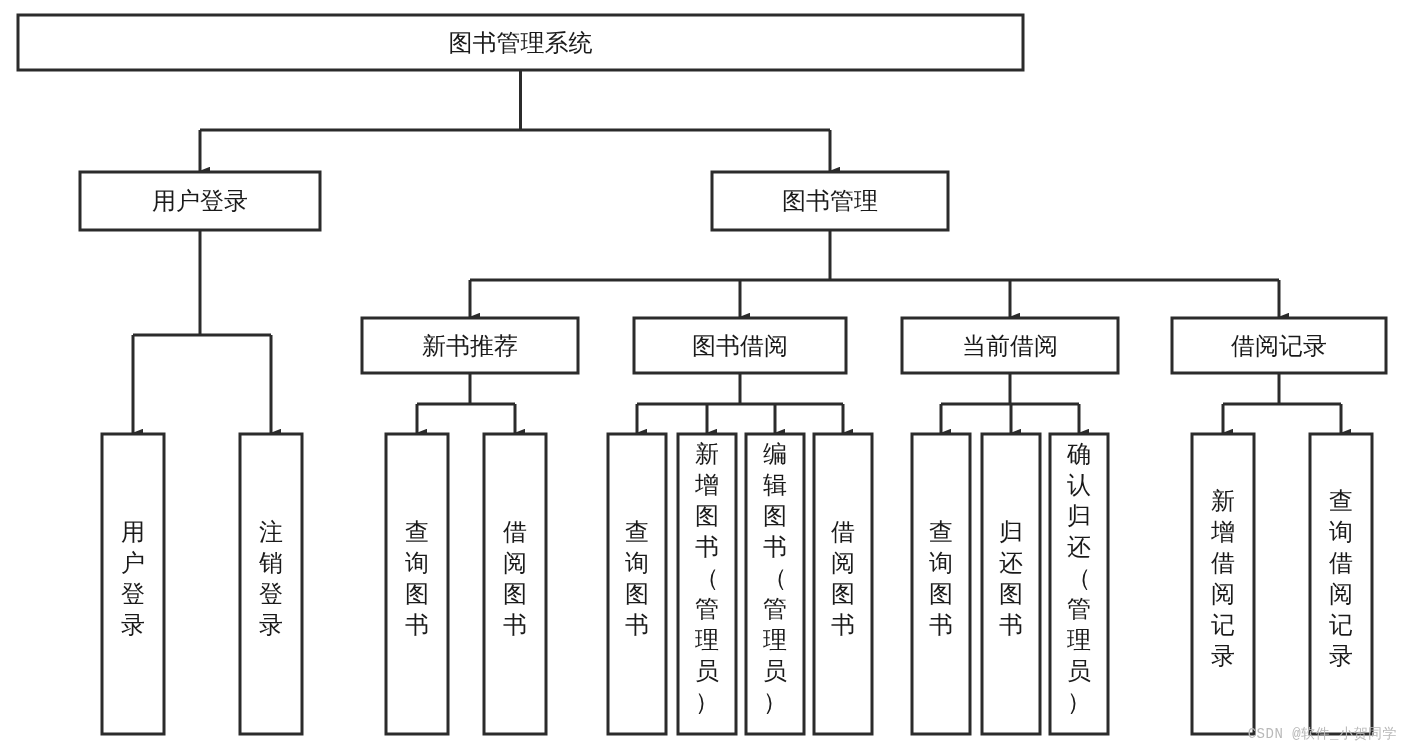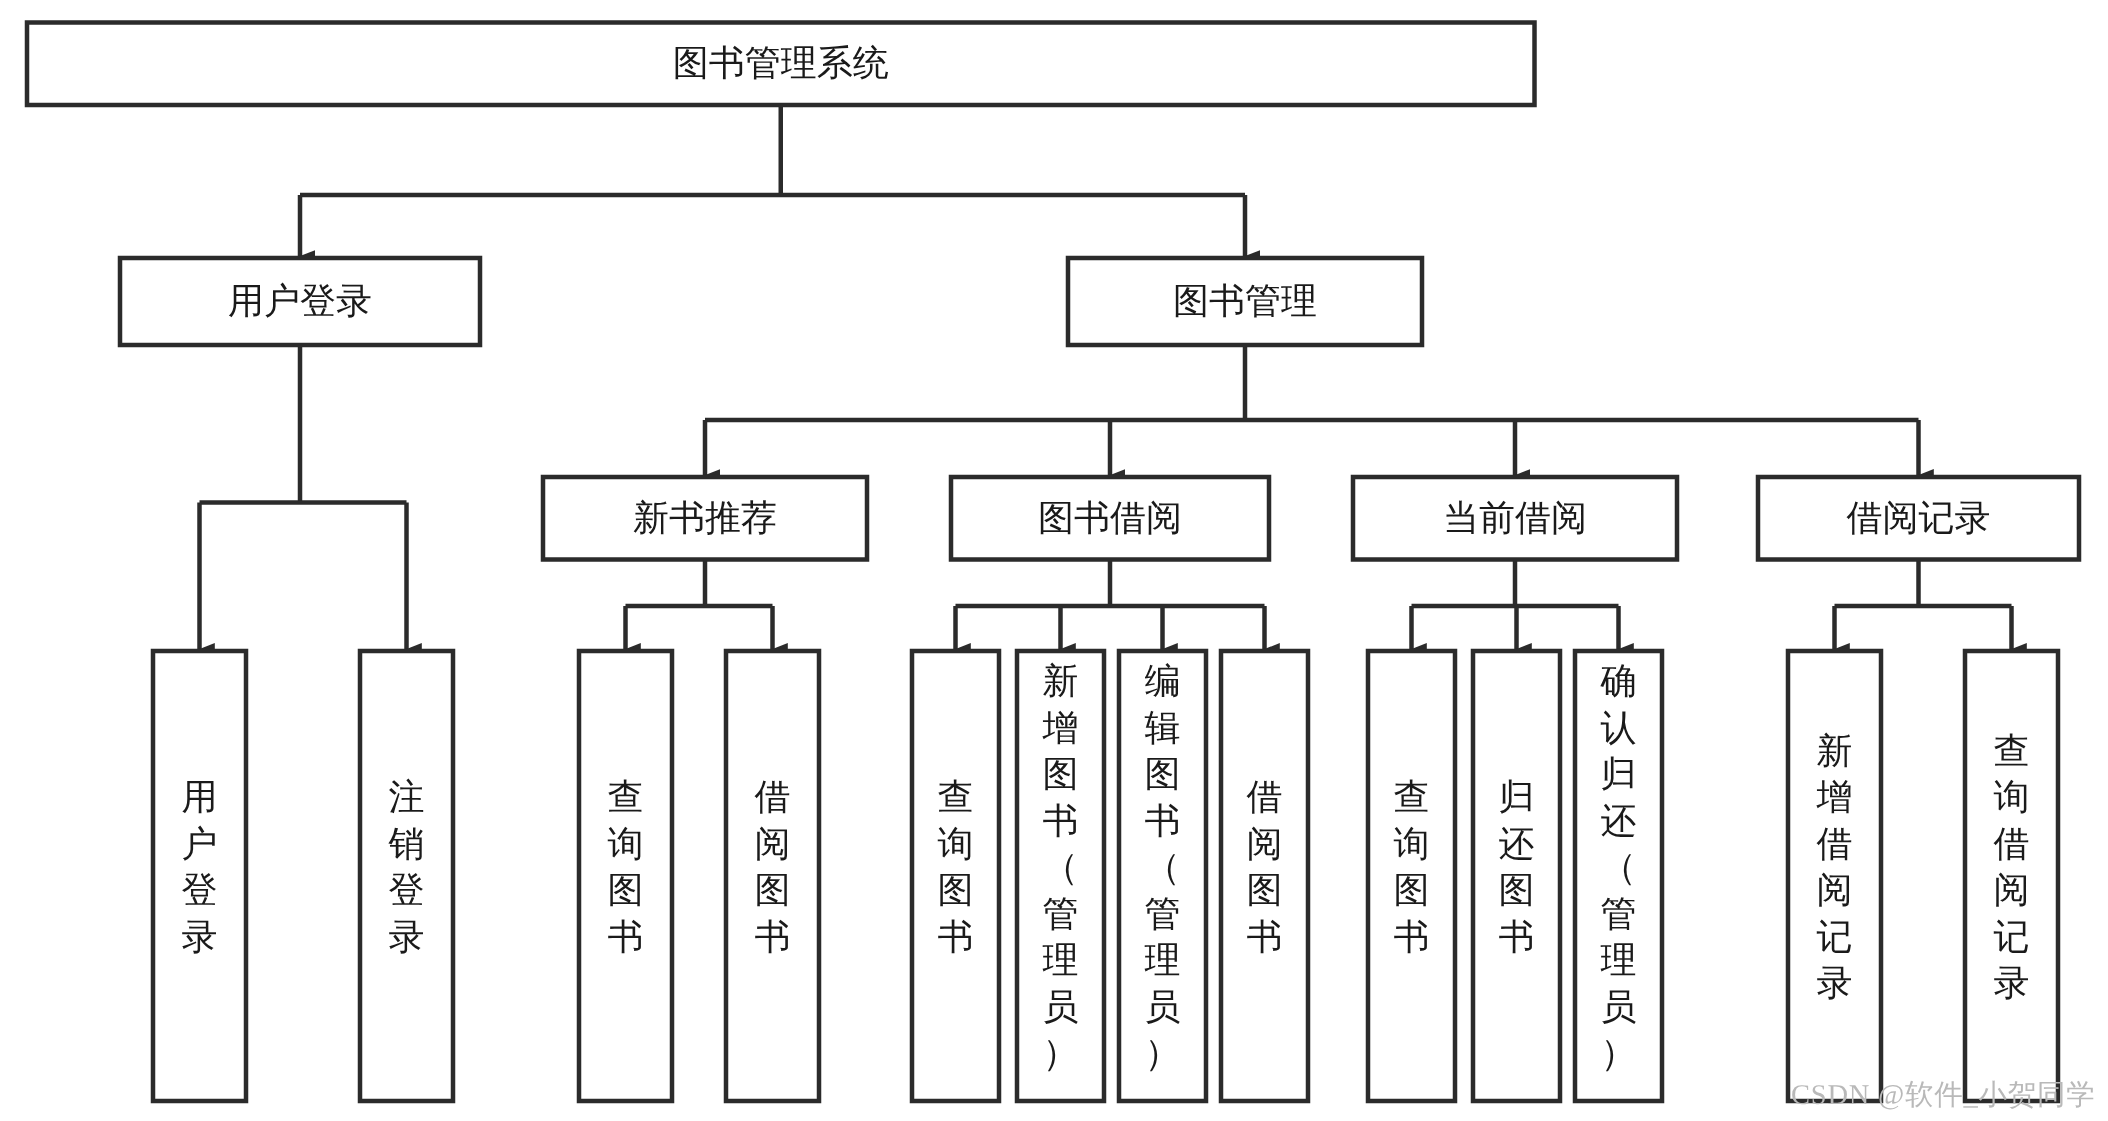--- a/index.html
+++ b/index.html
@@ -43,22 +43,22 @@
   .node-label-v {
     font-family: "DejaVu Sans", "Liberation Sans", sans-serif;
     font-size: 24px;
     fill: #1a1a1a;
     text-anchor: middle;
   }
   .watermark {
     position: absolute;
     right: 8px;
     bottom: 4px;
-    font-family: Liberation Serif, serif;
-    font-size: 19px;
+    font-family: Liberation Mono, monospace;
+    font-size: 14px;
     color: #b9b9b9;
     letter-spacing: 0.5px;
     white-space: nowrap;
     user-select: none;
   }
 </style>
 </head>
 <body>
 
 <svg id="diagram" viewBox="0 0 1405 747">

